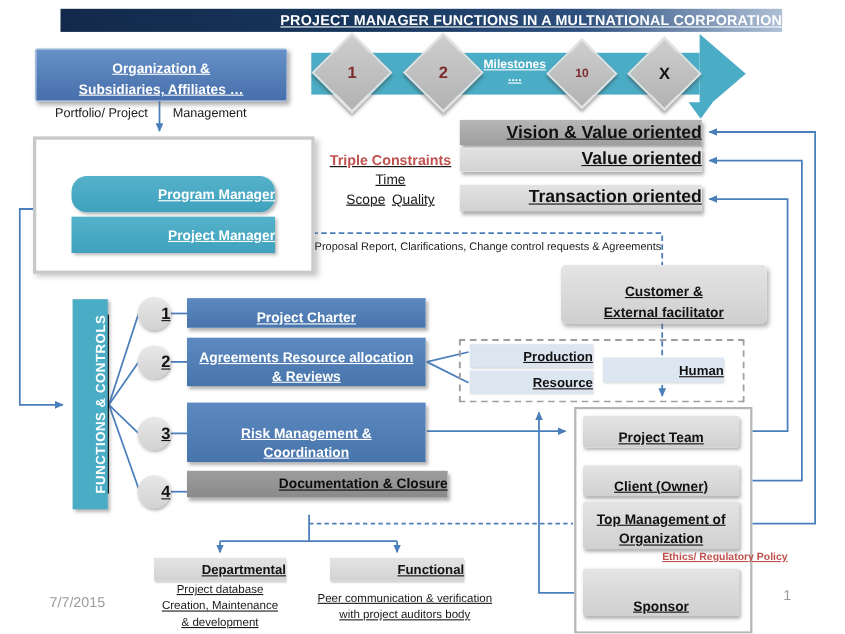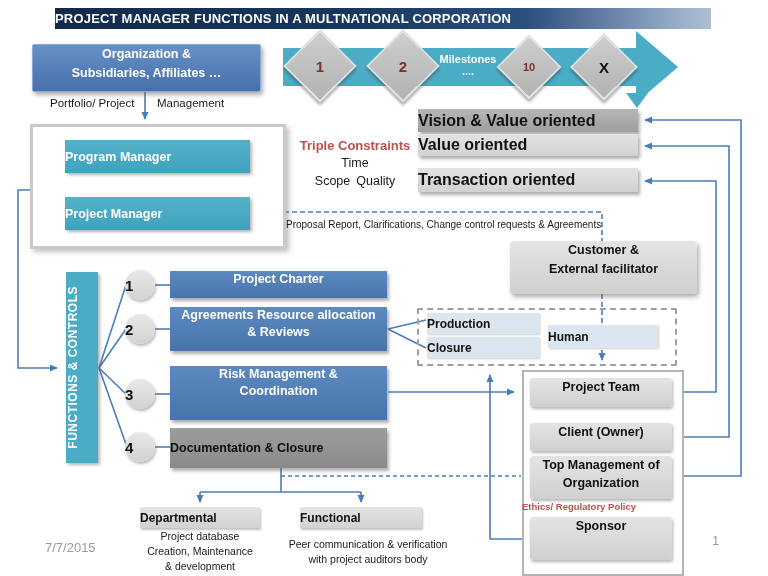--- a/index.html
+++ b/index.html
@@ -1,19 +1,19 @@
 <!DOCTYPE html>
 <html style="--teal: #4AACC5; --blue: #4F81BD; --navy: #17375D; --red: #C0504D; --darkred: #7F2B2B; --line: #4A7EBB; --light-gray: #D9D9D9; --mid-gray: #A6A6A6; --light-blue: #DCE6F1;"><head>
 <meta charset="utf-8">
 <style>
   html,body{margin:0;padding:0;}
   body{width:768px;height:576px;position:relative;background:#fff;
        font-family:"Liberation Sans",sans-serif;overflow:hidden;}
   .abs{position:absolute;}
-  .ctr{display:flex;align-items:center;justify-content:flex-start;text-align:center;}
+  .ctr{display:flex;align-items:center;justify-content:flex-end;text-align:center;text-decoration:underline;}
 
   
   #hdr{left:55px;top:8px;width:656px;height:21px;
        background:linear-gradient(90deg,#13294b 0%,#17375d 45%,#2c4f7d 72%,#8fa5c2 93%,#aebfd4 100%);
        color:#fff;font-size:13px;font-weight:bold;letter-spacing:.2px;}
 
   
   #org{left:32px;top:44px;width:227px;height:46px;
        background:linear-gradient(#6691c7,#476fab);border:1px solid #8aa9d3;border-radius:2px;
        box-shadow:2px 3px 4px rgba(110,110,110,.55);
@@ -42,21 +42,21 @@
 
   
   #pf-left{left:50px;top:97px;font-size:11.5px;color:#1a1a1a;}
   #pf-right{left:157px;top:97px;font-size:11.5px;color:#1a1a1a;}
 
   
   #mgr-wrap{left:30px;top:124px;width:250px;height:119px;background:#fff;
        border:3px solid #c9c9c9;box-shadow:3px 3px 5px rgba(120,120,120,.45);}
   .teal-box{background:linear-gradient(#55b1ca,#3fa2bd);color:#fff;font-weight:bold;font-size:12.5px;
        box-shadow:2px 2px 3px rgba(90,90,90,.45);}
-  #prog{left:65px;top:140px;width:185px;height:33px;}
+  #prog{left:65px;top:160px;width:185px;height:33px;border-radius:14px;}
   #proj{left:65px;top:197px;width:185px;height:33px;}
 
   
   #triple{left:288px;top:137px;width:134px;flex-direction:column;}
   #triple .t1{color:var(--red);font-weight:bold;font-size:13px;line-height:17px;}
   #triple .t2{color:#1a1a1a;font-size:12.5px;line-height:18px;}
   #triple .t3{display:flex;gap:6px;color:#1a1a1a;font-size:12.5px;line-height:18px;}
 
   
   .gray-bar{box-shadow:2px 3px 3px rgba(100,100,100,.5);color:#111;font-weight:bold;font-size:16px;}
@@ -80,39 +80,39 @@
 
   
   .circ{width:30px;height:30px;border-radius:50%;background:linear-gradient(#e8e8e8,#d2d2d2);
       box-shadow:1px 2px 3px rgba(110,110,110,.5);font-weight:bold;font-size:15px;color:#111;}
   #c1{left:125px;top:270px;} #c2{left:125px;top:314px;} #c3{left:125px;top:379px;} #c4{left:125px;top:432px;}
   .step-blue{background:linear-gradient(#5d89c1,#4774ab);color:#fff;font-weight:bold;font-size:12.5px;
       box-shadow:2px 3px 3px rgba(100,100,100,.5);line-height:17px;flex-direction:column;}
   #s1{left:170px;top:271px;width:217px;height:27px;}
   #s2{left:170px;top:307px;width:217px;height:44px;}
   #s3{left:170px;top:366px;width:217px;height:54px;}
-  #s4{left:170px;top:428px;width:217px;height:40px;background:linear-gradient(#9d9d9d,#8a8a8a);
-      color:#0d0d0d;font-weight:bold;font-size:12.5px;box-shadow:2px 3px 3px rgba(100,100,100,.5);}
+  #s4{left:170px;top:428px;width:217px;height:24px;background:linear-gradient(#9d9d9d,#8a8a8a);
+      color:#0d0d0d;font-weight:bold;font-size:12.5px;box-shadow:2px 3px 3px rgba(100,100,100,.5);padding-left:20px;}
 
   
   #resources{left:417px;top:308px;width:256px;height:54px;border:2px dashed #9f9f9f;border-radius:2px;}
   .res-box{background:#dce6f1;color:#111;font-weight:bold;font-size:12px;box-shadow:1px 1px 2px rgba(130,130,130,.4);}
   #production{left:427px;top:313px;width:112px;height:21px;}
   #finance{left:427px;top:337px;width:112px;height:21px;}
   #human{left:548px;top:325px;width:110px;height:23px;}
 
   
   #stake-wrap{left:522px;top:370px;width:158px;height:202px;background:#fff;border:2px solid #b5b5b5;}
   .stake-box{background:linear-gradient(#e4e4e4,#d0d0d0);border-radius:3px;
       box-shadow:1px 2px 3px rgba(110,110,110,.5);color:#111;font-weight:bold;font-size:12.5px;
       line-height:18px;flex-direction:column;}
   #pteam{left:530px;top:378px;width:142px;height:29px;}
   #client{left:530px;top:423px;width:142px;height:28px;}
   #topmgmt{left:530px;top:456px;width:142px;height:43px;}
-  #ethics{left:522px;top:501px;width:158px;font-size:9.5px;font-weight:bold;color:var(--red);}
+  #ethics{left:522px;top:501px;width:158px;font-size:9.5px;font-weight:bold;color:var(--red);padding-left:36px;}
   #sponsor{left:530px;top:517px;width:142px;height:43px;}
 
   
   #departmental{left:140px;top:507px;width:120px;height:21px;background:linear-gradient(#e4e4e4,#d2d2d2);
       color:#111;font-weight:bold;font-size:12px;box-shadow:1px 2px 2px rgba(120,120,120,.45);}
   #functional{left:300px;top:507px;width:122px;height:21px;background:linear-gradient(#e4e4e4,#d2d2d2);
       color:#111;font-weight:bold;font-size:12px;box-shadow:1px 2px 2px rgba(120,120,120,.45);}
   #dept-note{left:128px;top:529px;width:144px;font-size:10.5px;color:#1a1a1a;line-height:15px;flex-direction:column;}
   #func-note{left:272px;top:537px;width:192px;font-size:10.5px;color:#1a1a1a;line-height:15px;flex-direction:column;}
   #date{left:45px;top:540px;font-size:13px;color:#9b9b9b;}
@@ -254,21 +254,21 @@
   </div>
 <div id="s4" class="abs ctr">
   <span>Documentation &amp; Closure</span>
   </div>
 
 <div id="resources" class="abs"></div>
 <div id="production" class="abs ctr res-box">
   <span>Production</span>
   </div>
 <div id="finance" class="abs ctr res-box">
-  <span>Closure</span>
+  <span>Resource</span>
   </div>
 <div id="human" class="abs ctr res-box">
   <span>Human</span>
   </div>
 
 <div id="stake-wrap" class="abs"></div>
 <div id="pteam" class="abs ctr stake-box">
   <span>Project Team</span>
   </div>
 <div id="client" class="abs ctr stake-box">

